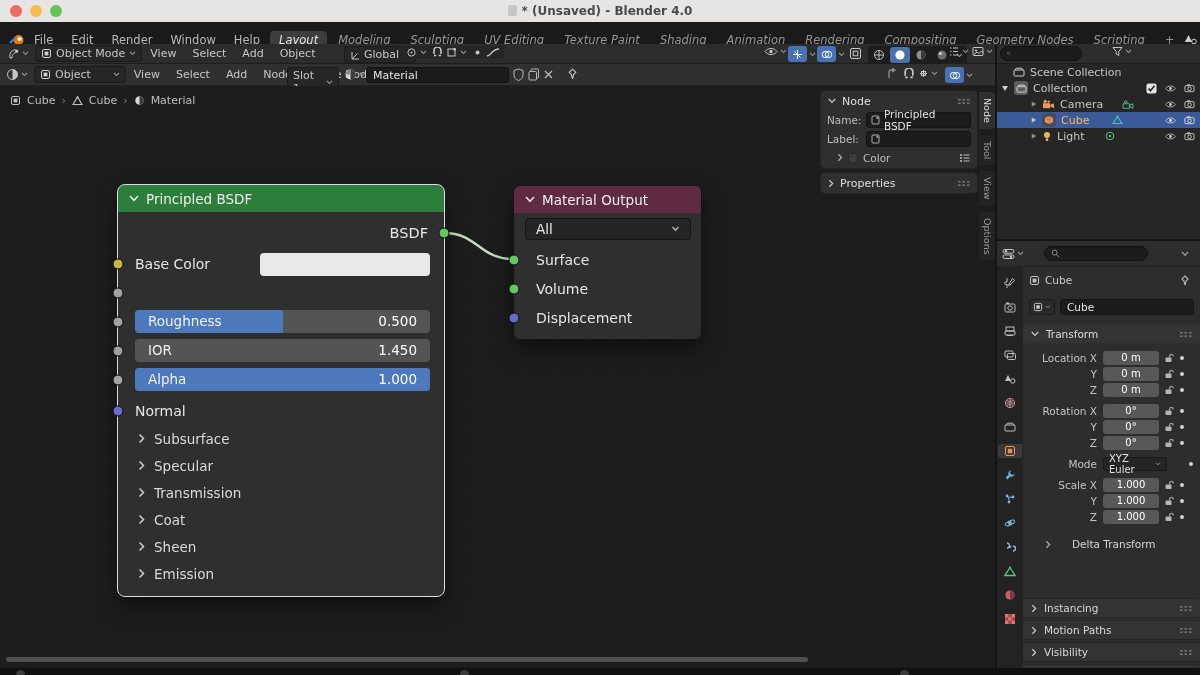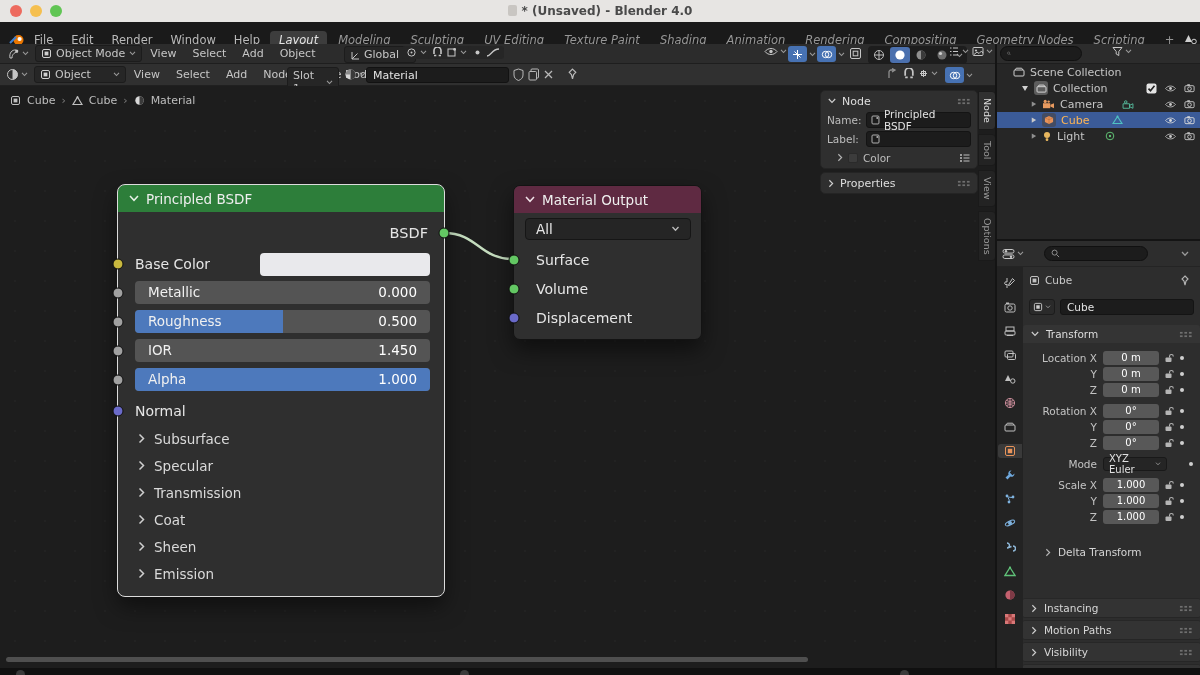--- a/index.html
+++ b/index.html
@@ -464,25 +464,20 @@
         <span>Principled BSDF</span>
       </div>
       <div class="n-row" style="top:34px; height:28px; justify-content:flex-end; padding-right:16px; font-size:14.5px">
         <span>BSDF</span>
       </div>
       <div class="n-row" style="top:66px; height:26px; padding-left:17px; font-size:14px">
         <span>Base Color</span>
         <span class="swatch"></span>
       </div>
 
-      <div class="slider" style="top:96px">
-        <span class="fill f0"></span>
-          <span class="lab">Metallic</span>
-          <span class="val">0.000</span>
-      </div>
       <div class="slider" style="top:125px">
         <span class="fill f50"></span>
           <span class="lab" style="z-index:1">Roughness</span>
           <span class="val">0.500</span>
       </div>
       <div class="slider" style="top:154px">
         <span class="fill f0"></span>
           <span class="lab">IOR</span>
           <span class="val">1.450</span>
       </div>
@@ -635,21 +630,21 @@
   <div class="abs scrollh"></div>
 
   <div class="abs outliner">
     <div class="ol-row" style="padding-left:16px">
       <svg width="12" height="10" viewBox="0 0 12 10">
           <rect x="1" y="3" width="10" height="6" rx="1" fill="none" stroke="#cfcfcf"></rect>
           <path d="M2 3l1.3-1.8h5.4L10 3" fill="none" stroke="#cfcfcf"></path>
         </svg>
       <span>Scene Collection</span>
     </div>
-    <div class="ol-row" style="padding-left:24px">
+    <div class="ol-row" style="padding-left:4px">
       <svg width="8" height="8" viewBox="0 0 8 8">
           <path d="M1 2h6L4 7z" fill="#d0d0d0"></path>
         </svg>
       <span class="objbg" style="background:#5d5d5d">
           <svg width="11" height="9" viewBox="0 0 12 10">
             <rect x="1" y="3" width="10" height="6" rx="1" fill="none" stroke="#e2e2e2"></rect>
             <path d="M2 3l1.3-1.8h5.4L10 3" fill="none" stroke="#e2e2e2"></path>
           </svg>
         </span>
       <span>Collection</span>
@@ -1020,21 +1015,21 @@
           <span class="t-field">1.000</span>
           <span class="lockw">
             <svg width="10" height="10" viewBox="0 0 10 10">
               <rect x="1.5" y="4.5" width="6" height="4.5" rx="1" fill="#b5b5b5"></rect>
               <path d="M5.5 4.5V3.4a1.9 1.9 0 0 1 3.8 0" fill="none" stroke="#b5b5b5" stroke-width="1.1"></path>
             </svg>
           </span>
           <span class="kdot"></span>
         </div>
 
-      <div class="t-row" style="top:278px; padding-left:22px; gap:7px; color:#d5d5d5">
+      <div class="t-row" style="top:270px; padding-left:22px; gap:21px; color:#d5d5d5">
         <svg width="6" height="9" viewBox="0 0 7 11">
             <path d="M1.5 1.5l4 4-4 4" stroke="#b5b5b5" fill="none" stroke-width="1.4"></path>
           </svg>
         <span>Delta Transform</span>
       </div>
 
       <div class="ppanel" style="top:331px">
           <svg width="6" height="9" viewBox="0 0 7 11">
             <path d="M1.5 1.5l4 4-4 4" stroke="#cfcfcf" fill="none" stroke-width="1.4"></path>
           </svg>

